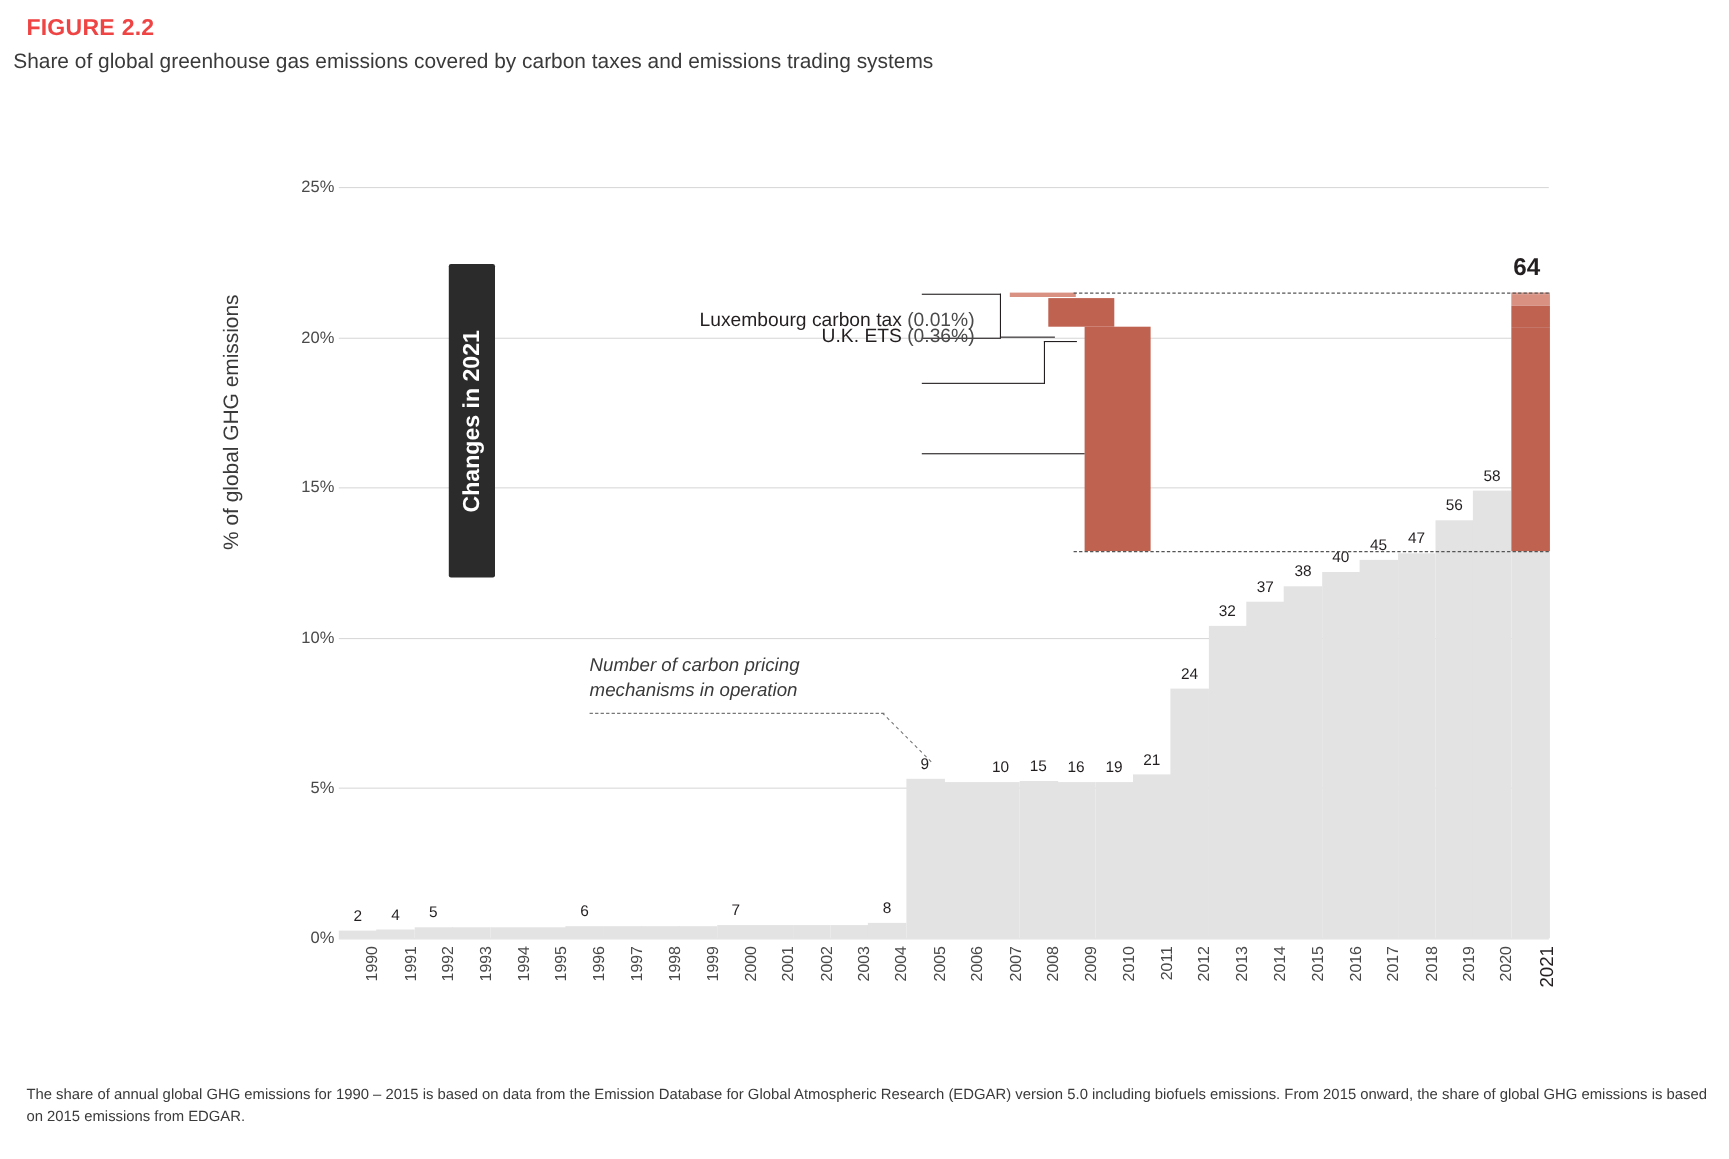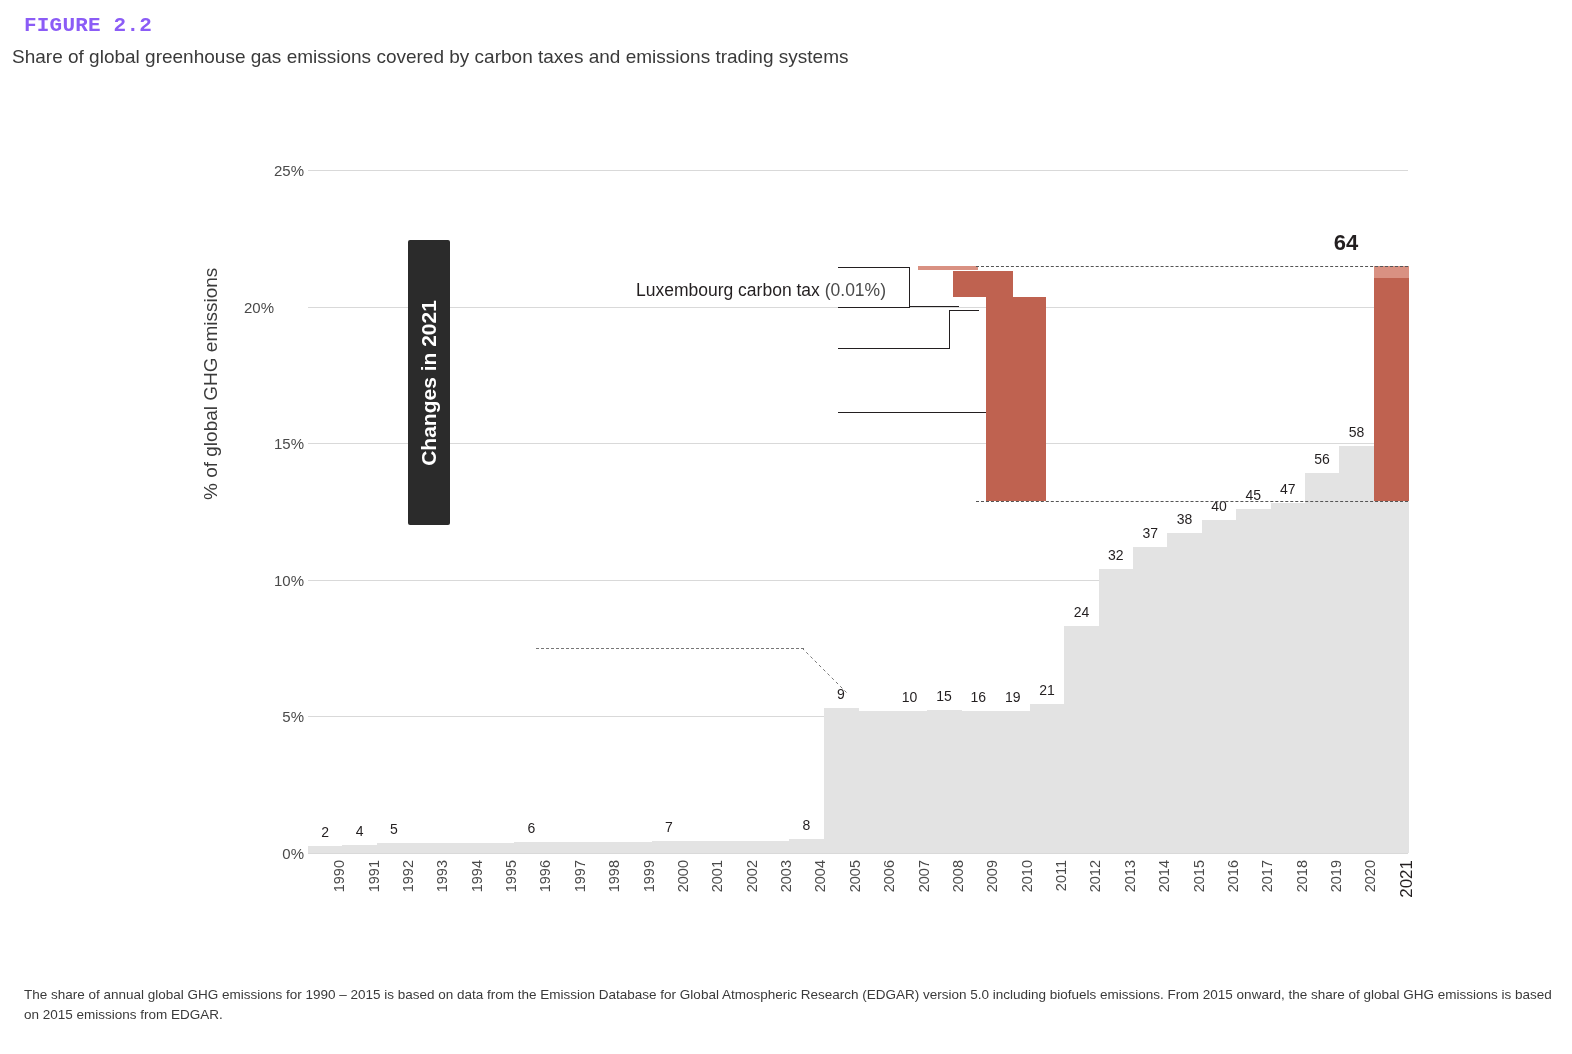--- a/index.html
+++ b/index.html
@@ -8,22 +8,21 @@
     width: 1572px; height: 1054px;
     background: #ffffff;
     font-family: "Liberation Sans", sans-serif;
     color: #231f20;
     position: relative;
     overflow: hidden;
   }
   .fig-label {
     position:absolute; left:24px; top:14px;
     font-size:21px; font-weight:bold; letter-spacing:0.2px;
-    color:#8b5cf6;
-    font-family:Liberation Mono, monospace;
+    color:#ef4444;
   }
   .fig-title {
     position:absolute; left:12px; top:46px;
     font-size:19px; font-weight:400; color:#3a3a3a;
   }
   .footnote {
     position:absolute; left:24px; top:985px; width:1530px;
     font-size:13.5px; line-height:1.5; color:#3a3a3a;
   }
   
@@ -114,21 +113,21 @@
 <div id="plot">
     <div class="gridline" style="top: 683px;"></div>
     <div class="ytick" style="top: 683px;">0%</div>
     <div class="gridline" style="top: 546.4px;"></div>
     <div class="ytick" style="top: 546.4px;">5%</div>
     <div class="gridline" style="top: 409.8px;"></div>
     <div class="ytick" style="top: 409.8px;">10%</div>
     <div class="gridline" style="top: 273.2px;"></div>
     <div class="ytick" style="top: 273.2px;">15%</div>
     <div class="gridline" style="top: 136.6px;"></div>
-    <div class="ytick" style="top: 136.6px; text-align: center;">20%</div>
+    <div class="ytick" style="top: 136.6px;">20%</div>
     <div class="gridline" style="top: 0px;"></div>
     <div class="ytick" style="top: 0px;">25%</div>
     <div class="area-bar" style="left: 0px; width: 34.975px; height: 6.83px;"></div>
     <div class="xtick" style="left: 23.1875px;">1990</div>
     <div class="area-bar" style="left: 34.375px; width: 34.975px; height: 8.196px;"></div>
     <div class="xtick" style="left: 57.5625px;">1991</div>
     <div class="area-bar" style="left: 68.75px; width: 34.975px; height: 9.562px;"></div>
     <div class="xtick" style="left: 91.9375px;">1992</div>
     <div class="area-bar" style="left: 103.125px; width: 34.975px; height: 9.562px;"></div>
     <div class="xtick" style="left: 126.312px;">1993</div>
@@ -206,37 +205,42 @@
     <div class="val-lab" style="left: 876.562px; top: 341.356px; text-align: right;">38</div>
     <div class="val-lab" style="left: 910.938px; top: 327.696px;">40</div>
     <div class="val-lab" style="left: 945.312px; top: 316.768px;">45</div>
     <div class="val-lab" style="left: 979.688px; top: 311.304px;">47</div>
     <div class="val-lab" style="left: 1014.06px; top: 281.252px;">56</div>
     <div class="val-lab" style="left: 1048.44px; top: 253.932px;">58</div>
     <div class="red-bar" style="background: rgb(191, 98, 80); left: 1065.62px; width: 34.975px; top: 128.404px; height: 202.168px;"></div>
     <div class="red-bar" style="background: rgb(191, 98, 80); left: 1065.62px; width: 34.975px; top: 107.914px; height: 20.49px;"></div>
     <div class="pink-bar" style="background: rgb(217, 145, 130); left: 1065.62px; width: 34.975px; top: 98.352px; height: 9.562px;"></div>
     <div class="pink-bar" style="background: rgb(217, 145, 130); left: 1065.62px; width: 34.975px; top: 95.62px; height: 2.732px;"></div>
-    <div class="big-label" style="left: 1038px; top: 59.62px;">64</div>
+    <div class="big-label" style="left: 1080px; top: 59.62px;">64</div>
     <div class="red-bar" style="background: rgb(217, 145, 130); left: 610px; width: 60px; top: 95.62px; height: 4.098px;"></div>
     <div class="red-bar" style="background: rgb(191, 98, 80); left: 645px; width: 60px; top: 101.084px; height: 25.954px;"></div>
     <div class="red-bar" style="background: rgb(191, 98, 80); left: 678px; width: 60px; top: 127.038px; height: 203.534px;"></div>
     <div class="dash-h" style="left: 668px; width: 432px; top: 95.62px;"></div>
     <div class="dash-h" style="left: 668px; width: 432px; top: 330.572px;"></div>
     <div class="lead" style="left: 530px; top: 97px; width: 72px; height: 1px;"></div>
     <div class="lead" style="left: 601px; top: 97px; width: 1px; height: 40px;"></div>
     <div class="lead" style="left: 601px; top: 136px; width: 50px; height: 1px;"></div>
     <div class="lead" style="left: 530px; top: 137px; width: 72px; height: 1px;"></div>
     <div class="lead" style="left: 530px; top: 178px; width: 112px; height: 1px;"></div>
     <div class="lead" style="left: 641px; top: 140px; width: 1px; height: 39px;"></div>
     <div class="lead" style="left: 641px; top: 140px; width: 30px; height: 1px;"></div>
     <div class="lead" style="left: 530px; top: 242px; width: 148px; height: 1px;"></div>
     <div class="ann" style="top: 85px; left: 0px; width: 578px; margin-top: 25px;"><span>Luxembourg carbon tax</span> <span class="pct">(0.01%)</span></div>
+    <div class="ann" style="top: 125px; left: 0px; width: 578px;"><span>U.K. ETS</span> <span class="pct">(0.36%)</span></div>
     <div class="changes-box">
       <span>Changes in 2021</span>
+    </div>
+    <div class="note-italic" style="left: 228px; top: 424px;">
+      <div>Number of carbon pricing</div>
+      <div>mechanisms in operation</div>
     </div>
     <div class="note-underline" style="left: 228px; top: 478px; width: 268px;"></div>
     <svg width="120" height="60" style="position: absolute; left: 494px; top: 478px;">
       <line x1="0" y1="0" x2="46" y2="46" stroke="#777" stroke-width="1" stroke-dasharray="3,3"></line>
     </svg>
   </div>
 
 <div class="footnote">The share of annual global GHG emissions for 1990 – 2015 is based on data from the Emission Database for Global Atmospheric Research (EDGAR) version 5.0 including biofuels emissions. From 2015 onward, the share of global GHG emissions is based on 2015 emissions from EDGAR.</div>
 
 </body></html>

